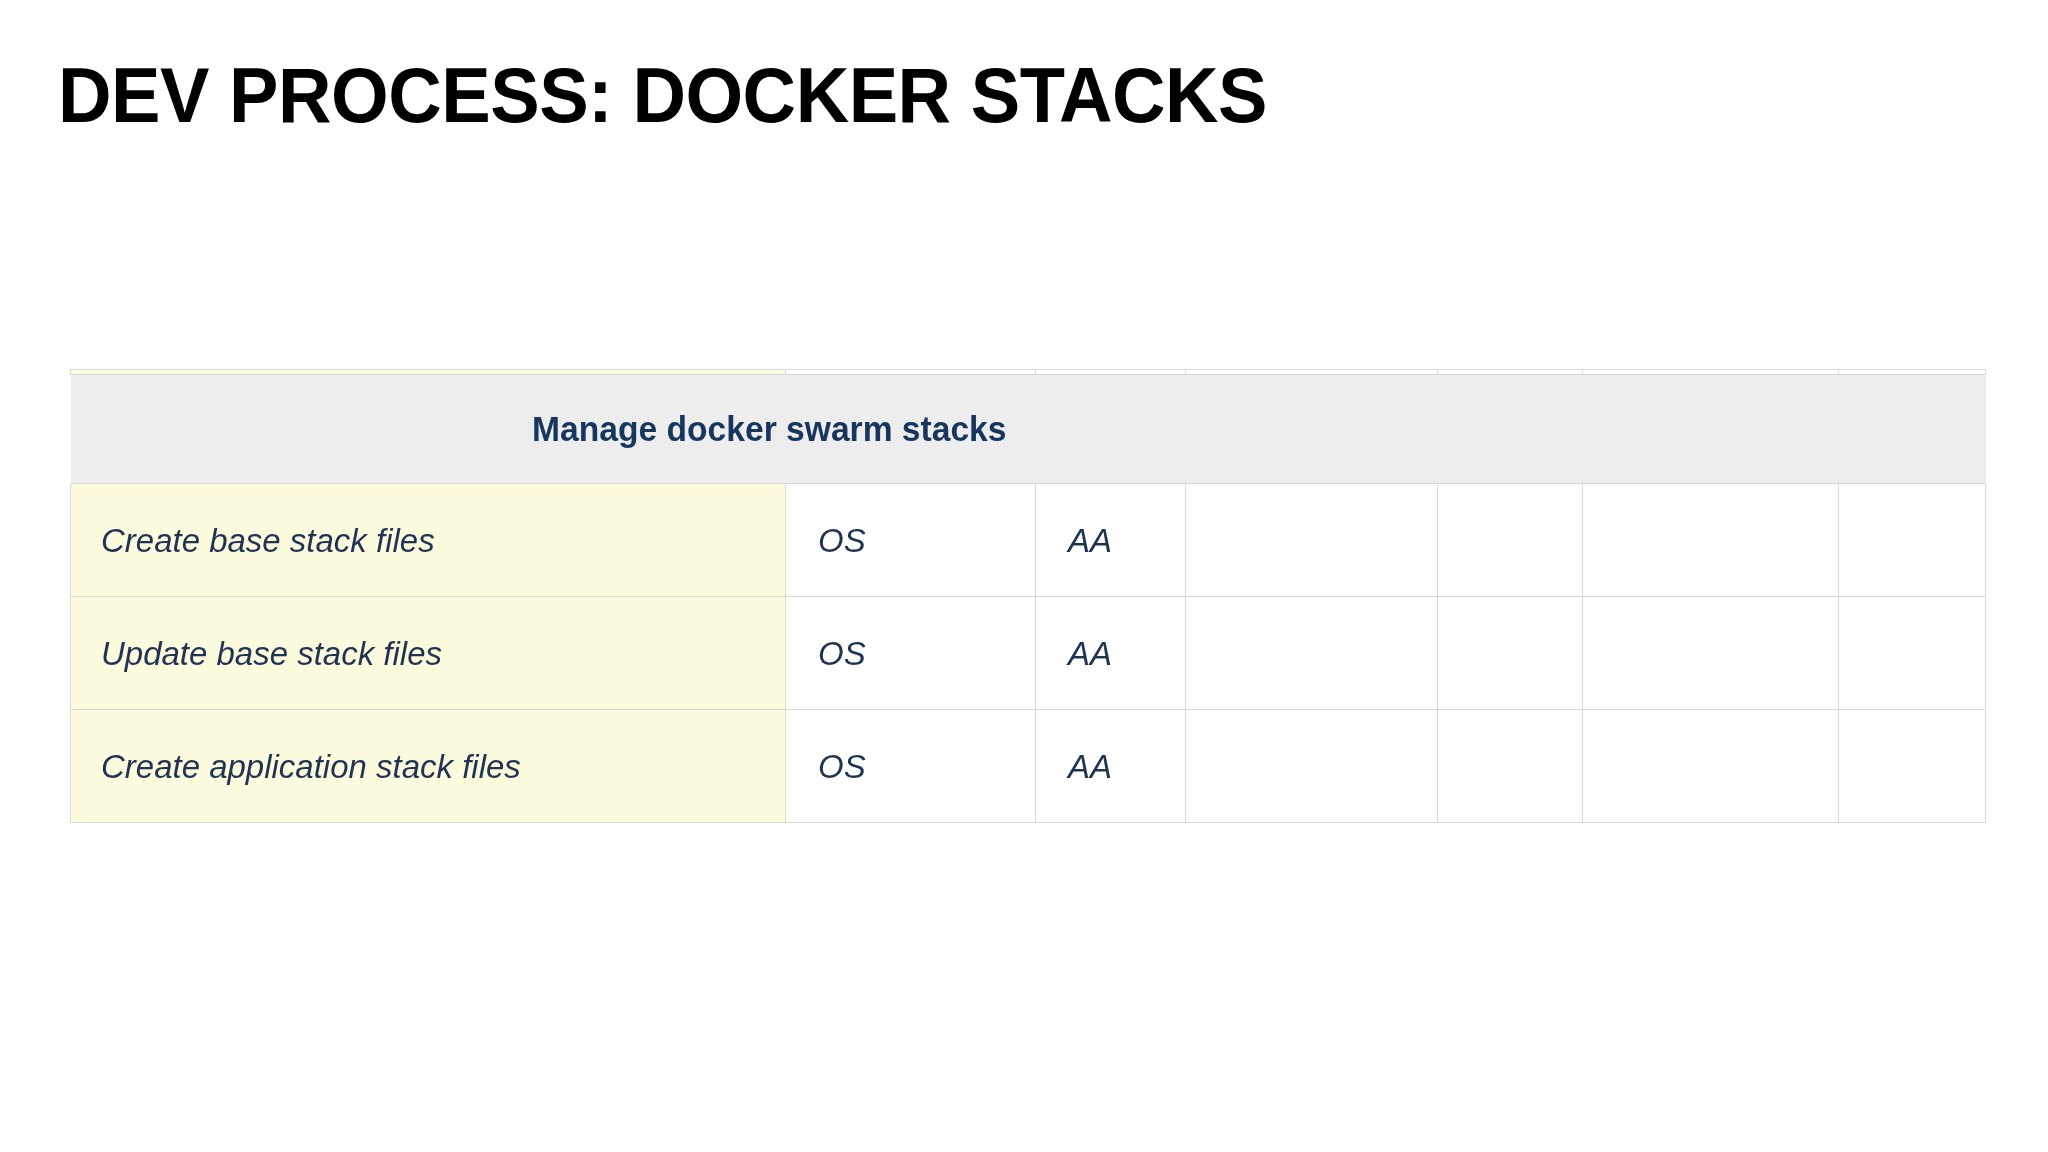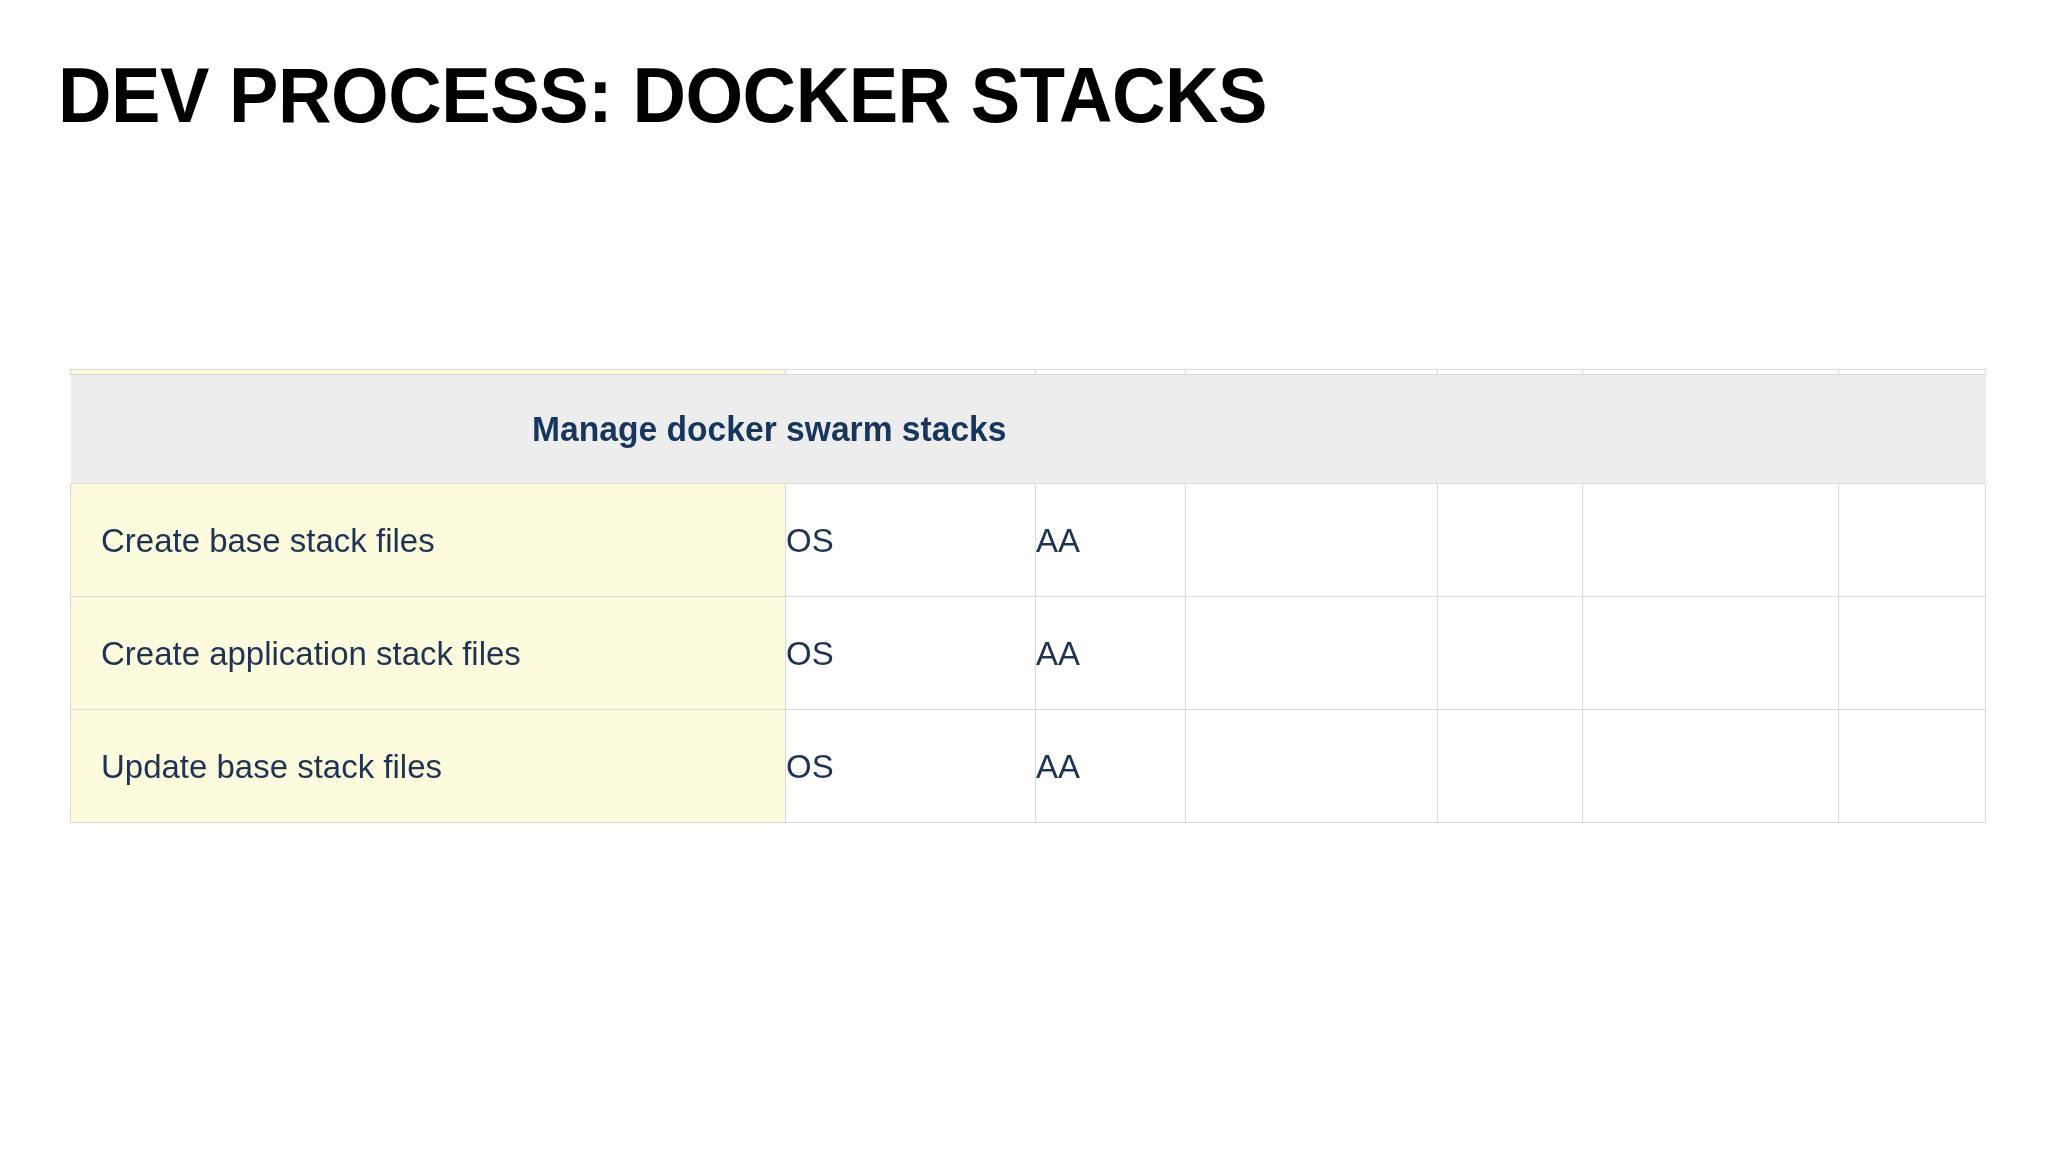--- a/index.html
+++ b/index.html
@@ -75,35 +75,37 @@
     color: #17365D;
     text-align: center;
     padding-right: 540px;
     transform: scaleX(0.96);
     white-space: nowrap;
   }
 
   
   .data-row td {
     height: 112px;
+    font-style: italic;
   }
   td.c-label {
     background: #FCFBDD;
     padding-left: 30px;
   }
   .cell-text {
     font-family: "Liberation Sans Narrow", "Liberation Sans", "DejaVu Sans", sans-serif;
     font-size: 34px;
     color: #1F3353;
     white-space: nowrap;
     transform: scaleX(0.97);
     transform-origin: left center;
     display: inline-block;
   }
   td.c-os, td.c-aa {
+    padding-left: 32px;
   }
   td.c-empty {
     background: #FFFFFF;
   }
 </style>
 </head>
 <body>
 
 <div class="slide-title">DEV PROCESS: DOCKER STACKS</div>
 
@@ -154,21 +156,21 @@
       <td class="c-empty">
         <span class="cell-text"></span>
       </td>
       <td class="c-empty">
         <span class="cell-text"></span>
       </td>
     </tr>
 
     <tr class="data-row">
       <td class="c-label">
-        <span class="cell-text">Create application stack files</span>
+        <span class="cell-text">Update base stack files</span>
       </td>
       <td class="c-os">
         <span class="cell-text">OS</span>
       </td>
       <td class="c-aa">
         <span class="cell-text">AA</span>
       </td>
       <td class="c-empty">
         <span class="cell-text"></span>
       </td>
@@ -178,21 +180,21 @@
       <td class="c-empty">
         <span class="cell-text"></span>
       </td>
       <td class="c-empty">
         <span class="cell-text"></span>
       </td>
     </tr>
 
     <tr class="data-row">
       <td class="c-label">
-        <span class="cell-text">Update base stack files</span>
+        <span class="cell-text">Create application stack files</span>
       </td>
       <td class="c-os">
         <span class="cell-text">OS</span>
       </td>
       <td class="c-aa">
         <span class="cell-text">AA</span>
       </td>
       <td class="c-empty">
         <span class="cell-text"></span>
       </td>

